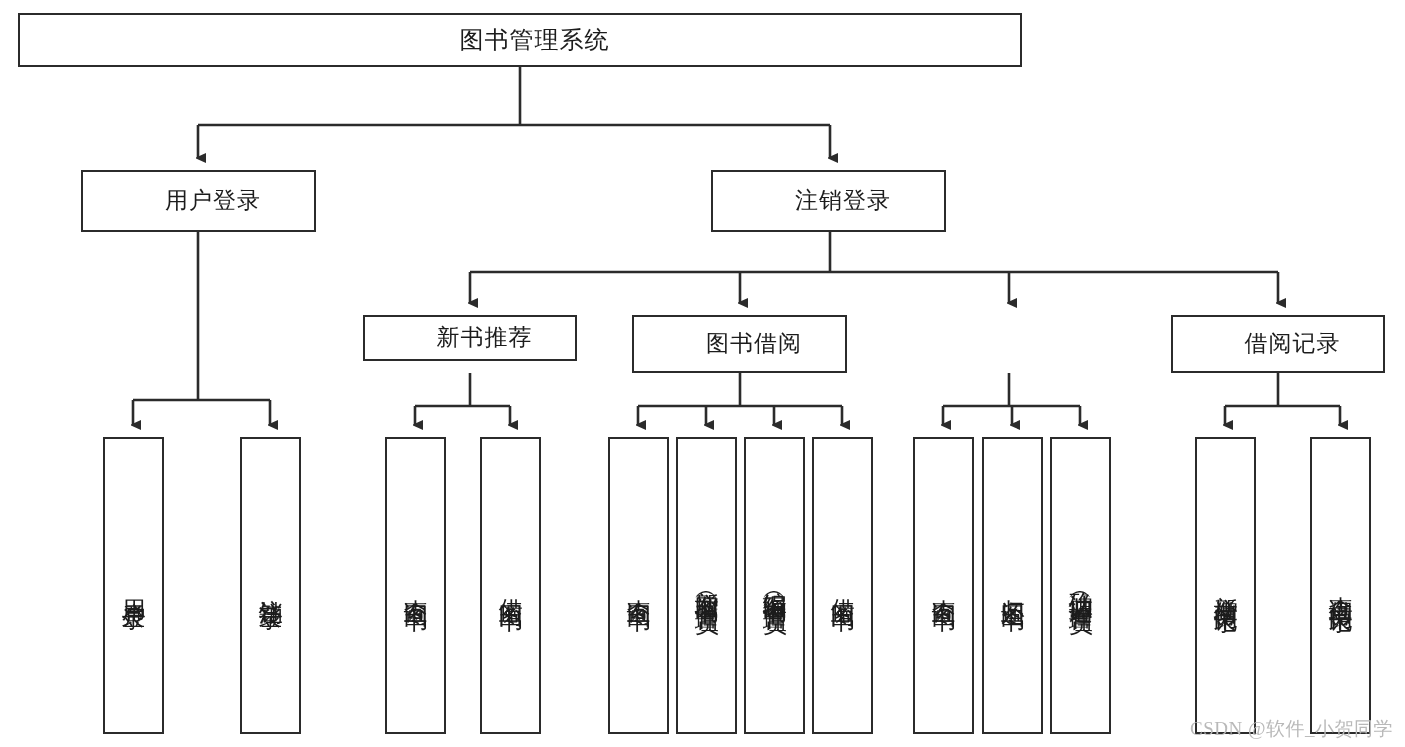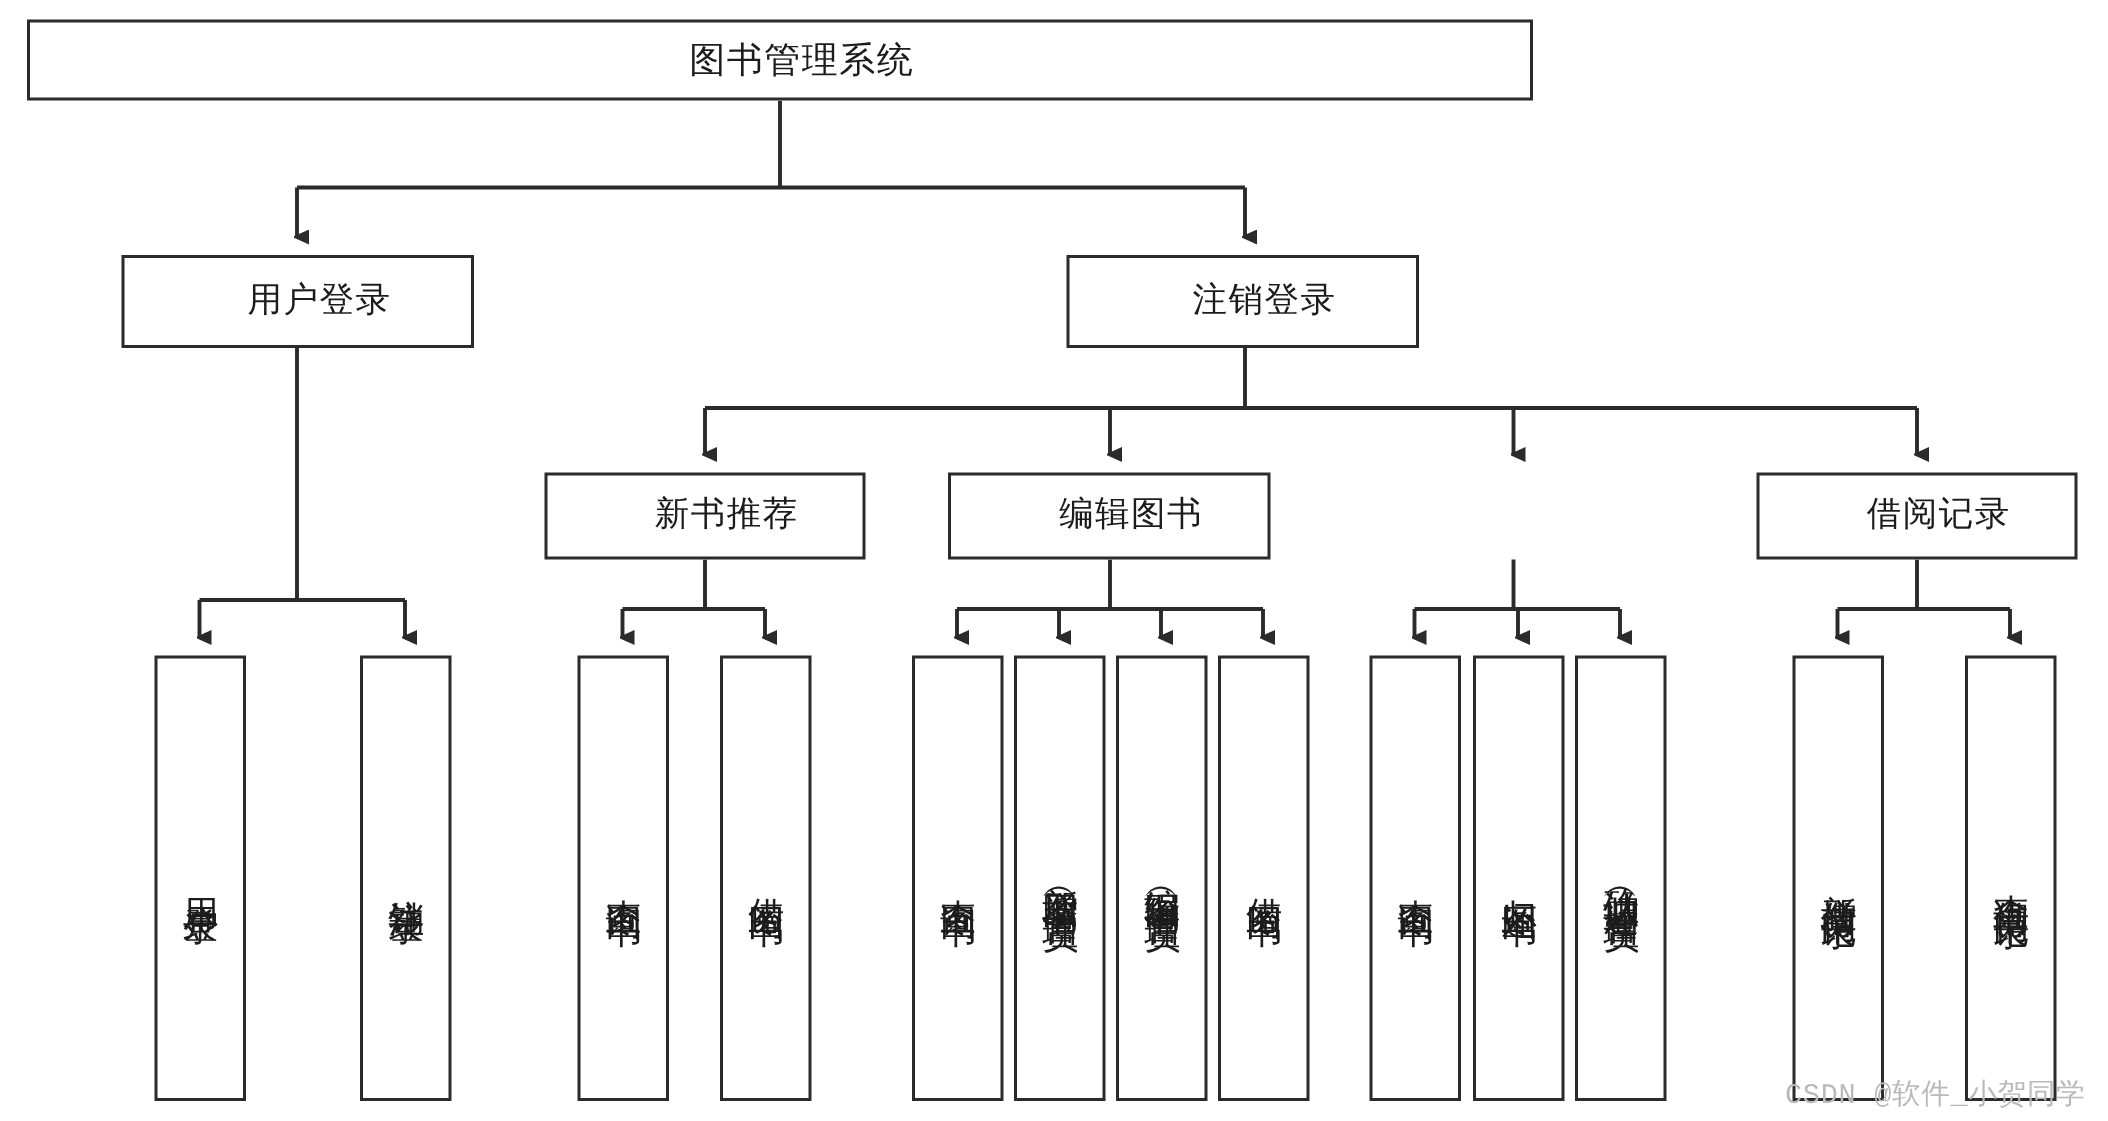--- a/index.html
+++ b/index.html
@@ -55,21 +55,21 @@
   }
   .node.root {
     font-size: 24px;
   }
   .watermark {
     position: absolute;
     font-size: 19px;
     color: #b9b9b9;
     letter-spacing: 0.5px;
     white-space: nowrap;
-    font-family: Liberation Mono, monospace;
+    font-family: Liberation Serif, serif;
   }
 </style>
 </head>
 <body>
 
 <div id="canvas">
 
   <svg id="edges" viewBox="0 0 1405 747" xmlns="http://www.w3.org/2000/svg">
     <defs>
       <marker id="arrow" markerWidth="10" markerHeight="10" refX="5" refY="8" orient="auto" markerUnits="userSpaceOnUse">
@@ -119,22 +119,22 @@
       <path d="M1225,406 L1225,425" marker-end="url(#arrow)"></path>
       <path d="M1340,406 L1340,425" marker-end="url(#arrow)"></path>
     </g>
   </svg>
 
   <div class="node horizontal root" style="left:18px; top:13px; width:1004px; height:54px;">图书管理系统</div>
 
   <div class="node horizontal" style="left:81px; top:170px; width:235px; height:62px;">用户登录</div>
   <div class="node horizontal" style="left:711px; top:170px; width:235px; height:62px;">注销登录</div>
 
-  <div class="node horizontal" style="left:363px; top:315px; width:214px; height:58px;">新书推荐</div>
-  <div class="node horizontal" style="left:632px; top:315px; width:215px; height:58px;">编辑图书</div>
+  <div class="node horizontal" style="left:363px; top:315px; width:214px; height:46px;">新书推荐</div>
+  <div class="node horizontal" style="left:632px; top:315px; width:215px; height:58px;">图书借阅</div>
   <div class="node horizontal" style="left:1171px; top:315px; width:214px; height:58px;">借阅记录</div>
 
   <div class="node vertical" style="left:103px; top:437px; width:61px; height:297px;">用户登录</div>
   <div class="node vertical" style="left:240px; top:437px; width:61px; height:297px;">注销登录</div>
 
   <div class="node vertical" style="left:385px; top:437px; width:61px; height:297px;">查询图书</div>
   <div class="node vertical" style="left:480px; top:437px; width:61px; height:297px;">借阅图书</div>
 
   <div class="node vertical" style="left:608px; top:437px; width:61px; height:297px;">查询图书</div>
   <div class="node vertical" style="left:676px; top:437px; width:61px; height:297px;">新增图书（管理员）</div>

